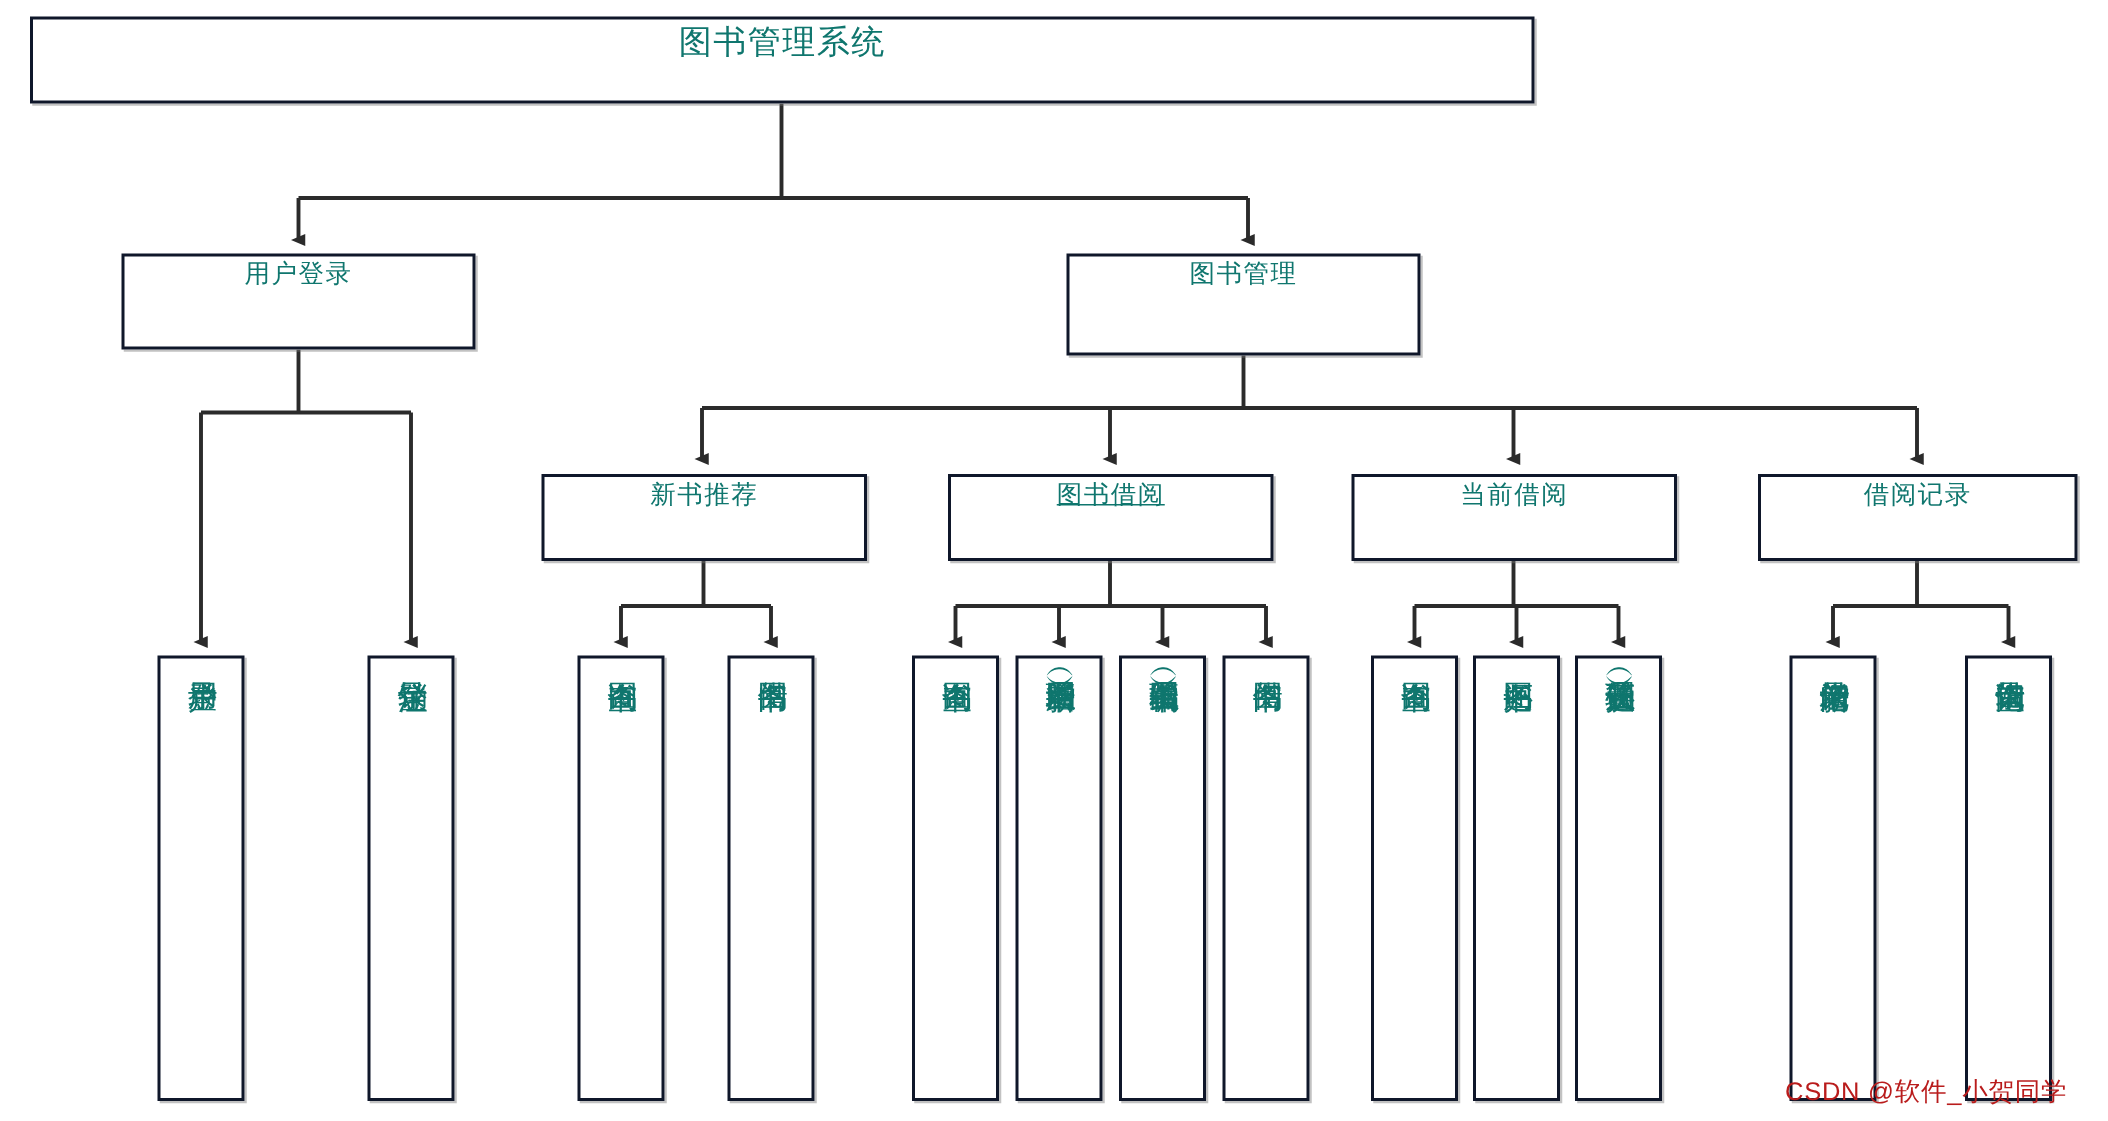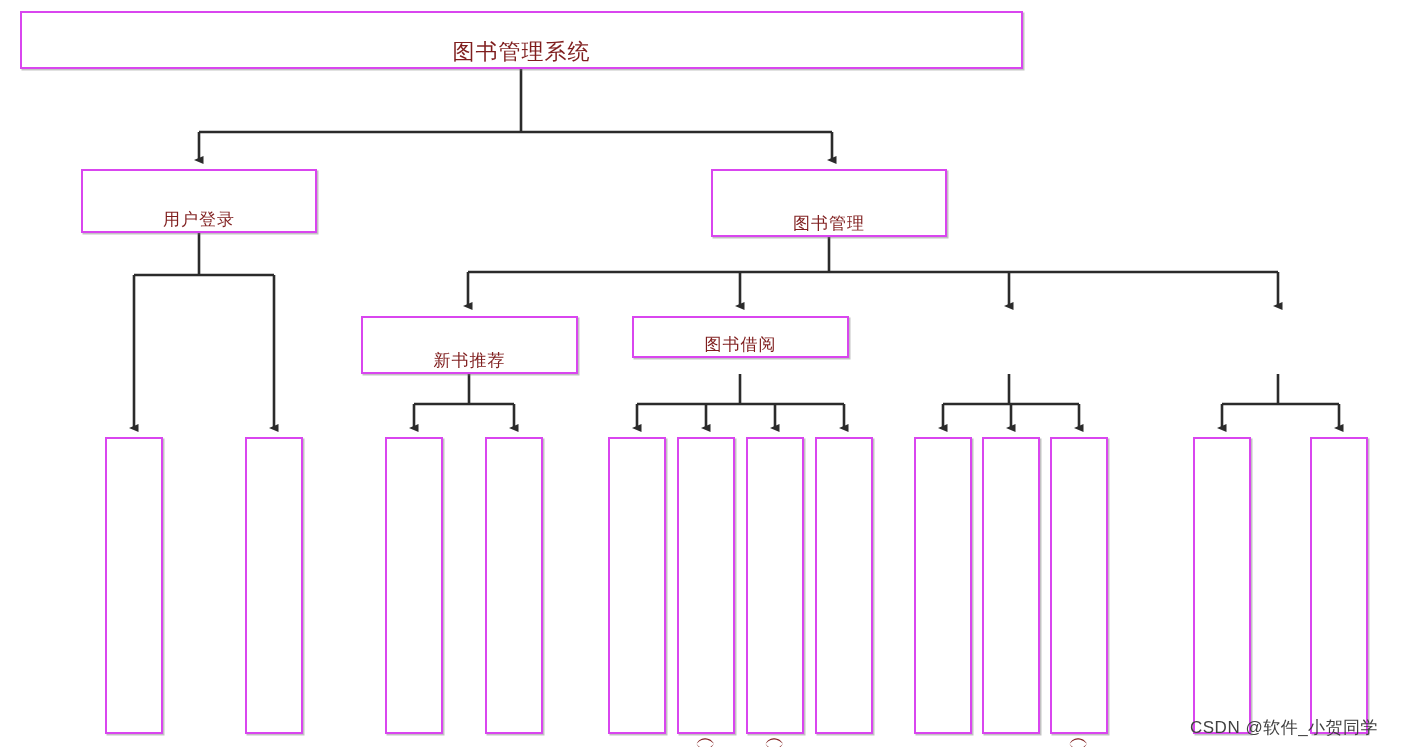--- a/index.html
+++ b/index.html
@@ -21,26 +21,26 @@
     position: absolute;
     left: 0;
     top: 0;
     width: 1405px;
     height: 747px;
     pointer-events: none;
   }
   .node {
     position: absolute;
     box-sizing: border-box;
-    border: 2px solid #d946ef;
+    border: 2px solid #0f172a;
     background: #ffffff;
     display: flex;
-    align-items: flex-end;
+    align-items: flex-start;
     justify-content: center;
-    color: #7f1d1d;
+    color: #0f766e;
     box-shadow: 1.5px 1.5px 0 rgba(120,120,120,0.45);
   }
   .node.horiz {
     font-size: 17px;
     letter-spacing: 1px;
   }
   .node.leaf {
     font-size: 20px;
     letter-spacing: 0px;
   }
@@ -56,21 +56,21 @@
     display: block;
     text-align: center;
   }
   .htext {
     display: block;
     white-space: nowrap;
   }
   .watermark {
     position: absolute;
     font-size: 17px;
-    color: #404040;
+    color: #b91c1c;
     letter-spacing: 0.5px;
     white-space: nowrap;
     user-select: none;
   }
 </style>
 </head>
 <body>
 
 <div id="canvas">
 
@@ -131,22 +131,28 @@
   <div class="node horiz" style="left:81px; top:169px; width:236px; height:64px;">
     <span class="htext">用户登录</span>
   </div>
   <div class="node horiz" style="left:711px; top:169px; width:236px; height:68px;">
     <span class="htext">图书管理</span>
   </div>
 
   <div class="node horiz" style="left:361px; top:316px; width:217px; height:58px;">
     <span class="htext">新书推荐</span>
   </div>
-  <div class="node horiz" style="left:632px; top:316px; width:217px; height:42px;">
+  <div class="node horiz" style="left:632px; top:316px; width:217px; height:58px;text-decoration:underline;">
     <span class="htext">图书借阅</span>
+  </div>
+  <div class="node horiz" style="left:901px; top:316px; width:217px; height:58px;">
+    <span class="htext">当前借阅</span>
+  </div>
+  <div class="node horiz" style="left:1172px; top:316px; width:213px; height:58px;">
+    <span class="htext">借阅记录</span>
   </div>
 
   <div class="node leaf" style="left:105px; top:437px; width:58px; height:297px;">
     <span class="vtext">用户登录</span>
   </div>
   <div class="node leaf" style="left:245px; top:437px; width:58px; height:297px;">
     <span class="vtext">注销登录</span>
   </div>
 
   <div class="node leaf" style="left:385px; top:437px; width:58px; height:297px;">

